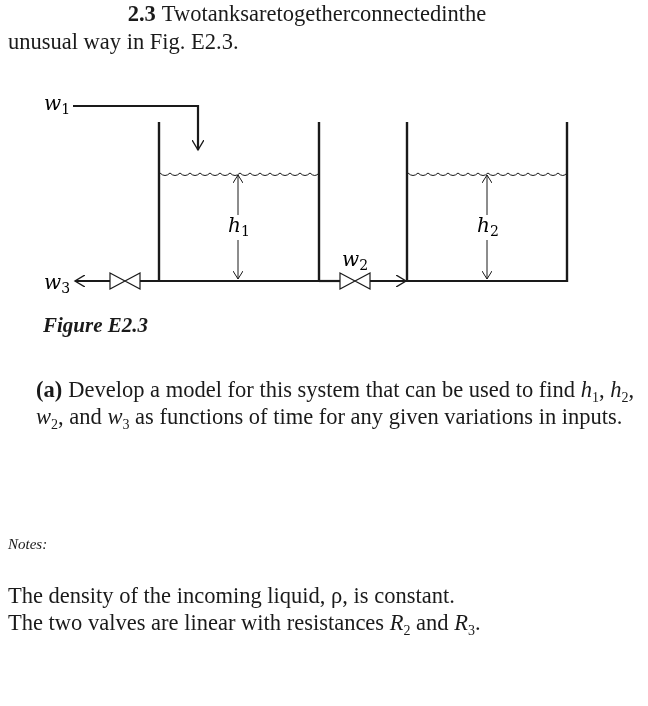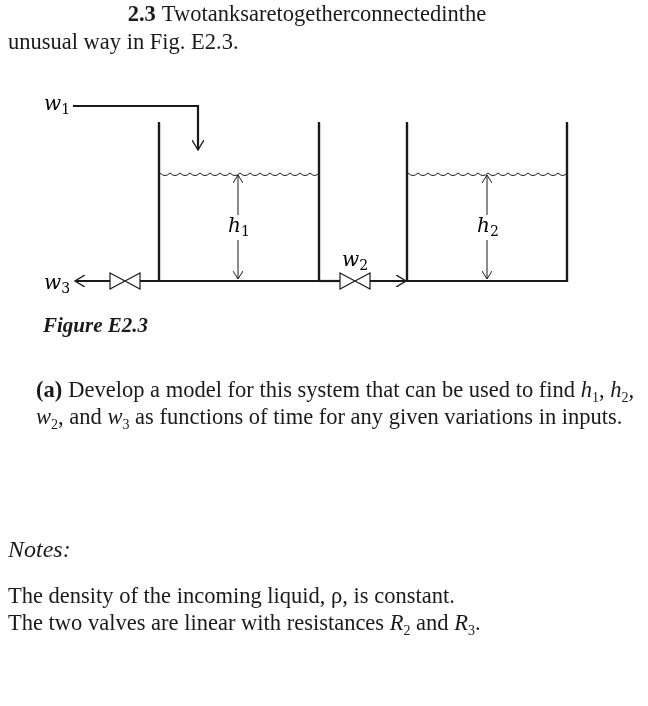--- a/index.html
+++ b/index.html
@@ -16,21 +16,21 @@
     .problem-head .num { font-weight: bold; margin-right: 6px; }
     .problem-head .line1 { display: flex; justify-content: center; }
     .diagram { position: absolute; left: 0; top: 80px; width: 648px; height: 230px; }
     .fig-caption {
       position: absolute; left: 43px; top: 313px;
       font-size: 21px; font-weight: bold; font-style: italic;
     }
     .parts { position: absolute; left: 8px; top: 376px; width: 598px; font-size: 22.5px; line-height: 27px; margin-left: 28px; }
     .part { margin: 0 0 4px 0; }
     .part .tag { font-weight: bold; margin-right: 6px; }
-    .notes-head { position: absolute; left: 8px; top: 536px; font-size: 24px; font-style: italic; }
+    .notes-head { position: absolute; left: 8px; top: 536px; font-size: 15px; font-style: italic; }
     .notes { position: absolute; left: 8px; top: 582px; width: 620px; font-size: 22.5px; line-height: 27px; }
     .note { white-space: nowrap; }
     .var { font-style: italic; }
     sub { font-size: 14px; vertical-align: -5px; line-height: 0; }
     svg text { font-family: "DejaVu Serif", "Liberation Serif", serif; font-style: italic; }
   </style>
 </head>
 <body>
 
 <div class="problem-head">

